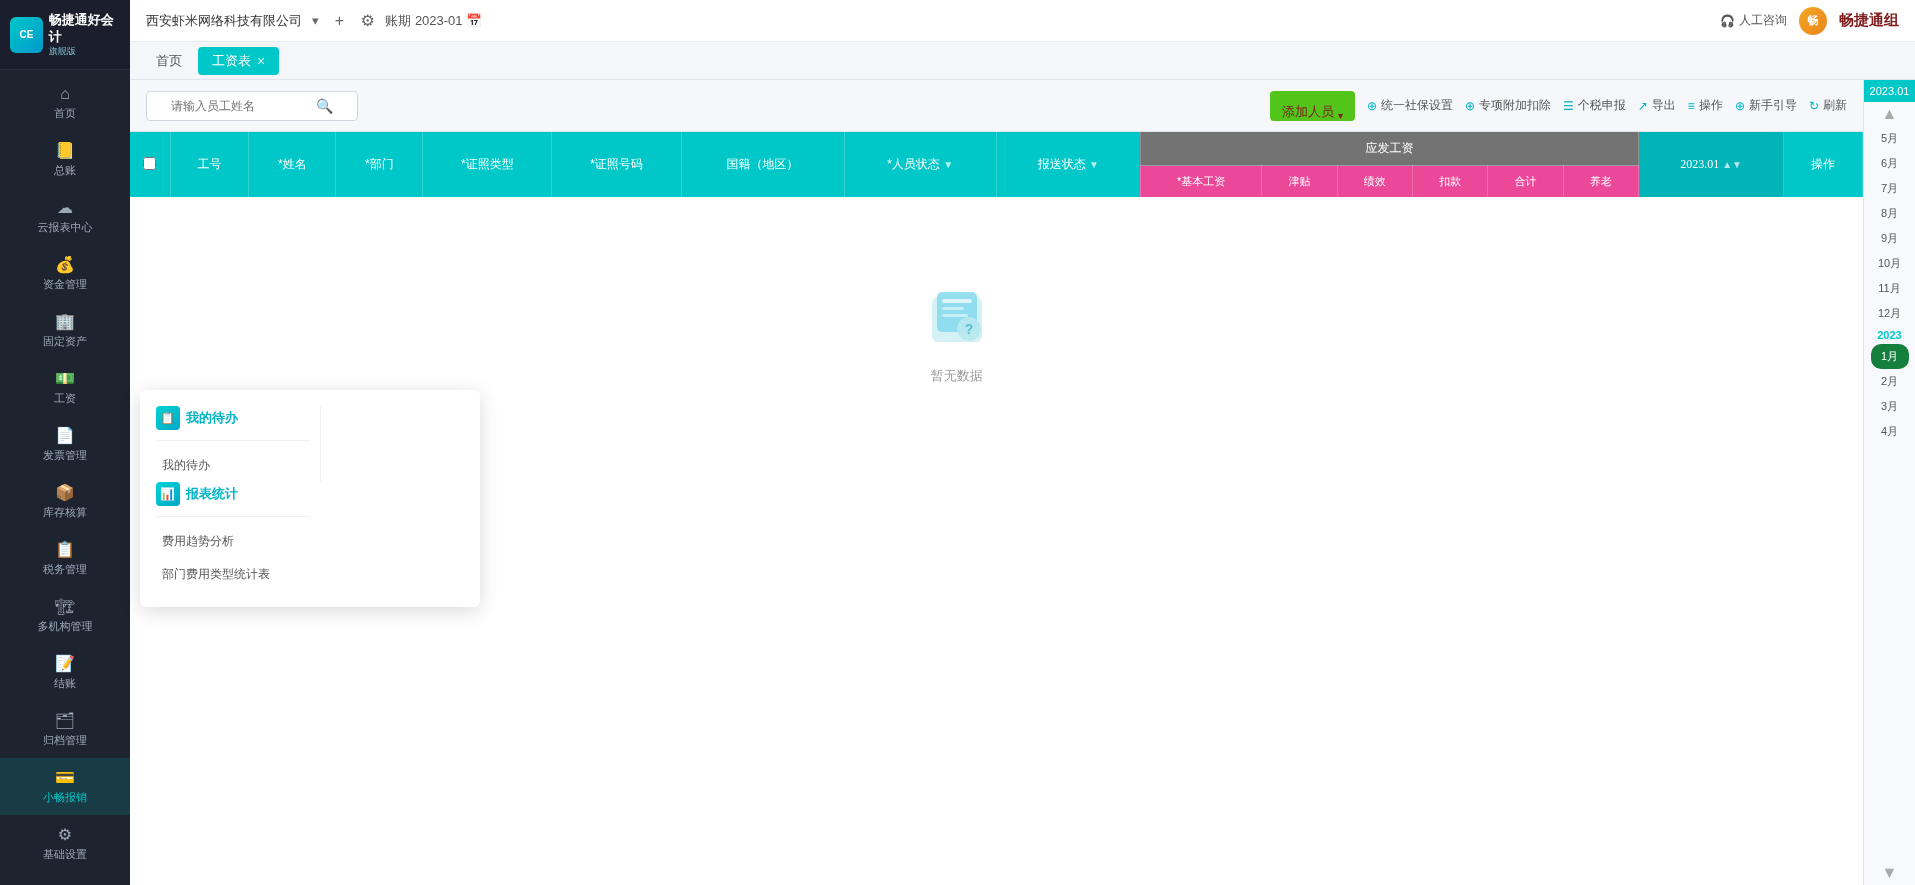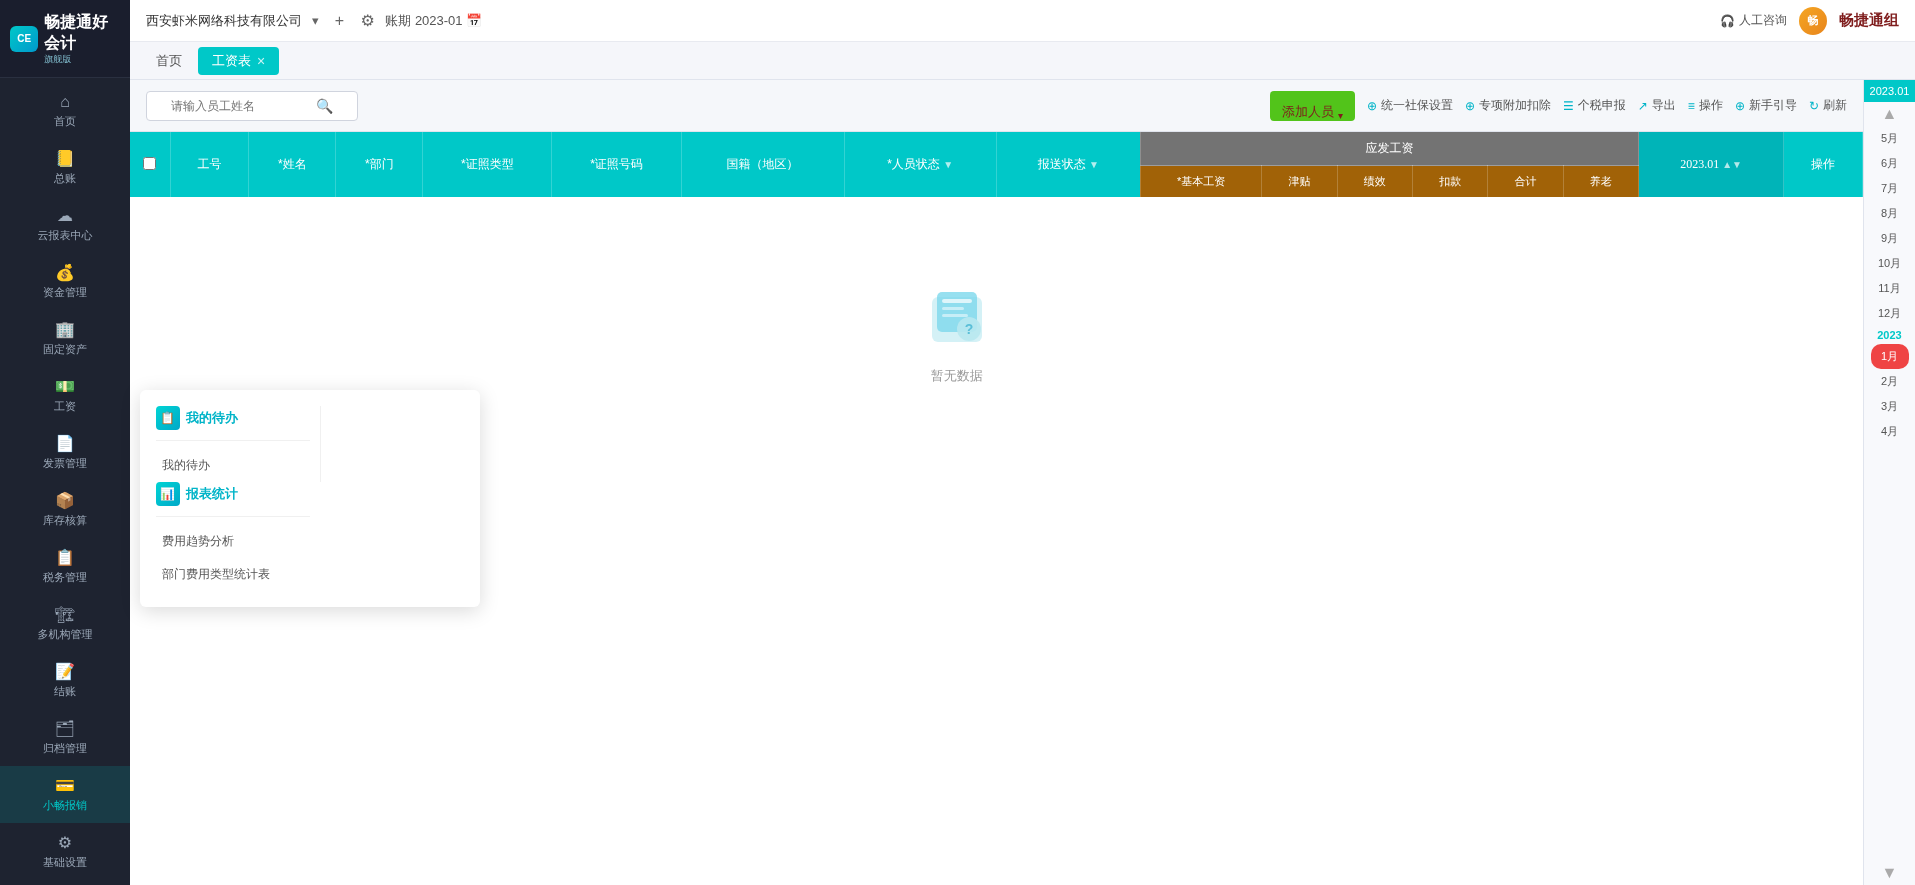--- a/index.html
+++ b/index.html
@@ -4,23 +4,23 @@
   <style>
     * { box-sizing: border-box; margin: 0; padding: 0; }
     body { font-family: 'Microsoft YaHei', 'PingFang SC', sans-serif; font-size: 13px; background: #f0f2f5; overflow: hidden; }
 
     
     .app-container { display: flex; width: 1915px; height: 885px; overflow: hidden; }
 
     
     .sidebar { width: 130px; background: #1e2330; display: flex; flex-direction: column; flex-shrink: 0; }
     .sidebar-logo { padding: 12px 10px; background: #1a1e2d; display: flex; align-items: center; gap: 6px; border-bottom: 1px solid #2a3040; }
-    .logo-icon { width: 36px; height: 26px; background: linear-gradient(135deg, #00c8c8, #0099cc); border-radius: 6px; display: flex; align-items: center; justify-content: center; color: white; font-size: 10px; font-weight: bold; }
+    .logo-icon { width: 36px; height: 36px; background: linear-gradient(135deg, #00c8c8, #0099cc); border-radius: 6px; display: flex; align-items: center; justify-content: center; color: white; font-size: 10px; font-weight: bold; }
     .logo-text { color: white; font-size: 11px; line-height: 1.3; }
-    .logo-text .main { font-size: 16px; font-weight: bold; }
+    .logo-text .main { font-size: 13px; font-weight: bold; }
     .logo-text .sub { font-size: 9px; color: #7eb8c9; }
     .sidebar-nav { flex: 1; overflow-y: auto; padding: 5px 0; }
     .sidebar-nav::-webkit-scrollbar { width: 0; }
     .nav-item { display: flex; flex-direction: column; align-items: center; padding: 10px 5px; cursor: pointer; color: #9ba8b8; font-size: 11px; gap: 3px; transition: all 0.2s; }
     .nav-item.active { color: #00c8c8; background: rgba(0,200,200,0.15); }
     .nav-item .nav-icon { font-size: 16px; }
 
     
     .main-area { flex: 1; display: flex; flex-direction: column; overflow: hidden; }
 
@@ -55,35 +55,35 @@
     .btn-add-person { background: #52c41a; color: #7f1d1d; border: none; border-radius: 4px; padding: 0 12px; height: 30px; font-size: 13px; cursor: pointer; display: flex; align-items: flex-end; gap: 4px; }
     .btn-add-arrow { font-size: 10px; }
     .toolbar-action { color: #555; font-size: 12px; display: flex; align-items: center; gap: 4px; cursor: pointer; white-space: nowrap; }
     .toolbar-action .icon { color: #00b4c8; }
 
     
     .table-wrapper { flex: 1; overflow: auto; }
     .salary-table { width: 100%; border-collapse: collapse; min-width: 1200px; }
     .salary-table thead tr { background: #00c8c8; color: white; }
     .salary-table thead th { padding: 8px 10px; text-align: center; font-size: 12px; font-weight: normal; border-right: 1px solid rgba(255,255,255,0.2); white-space: nowrap; }
-    .salary-table thead th.sub-header { background: #a16207; font-size: 11px; }
+    .salary-table thead th.sub-header { background: #ec4899; font-size: 11px; }
     .salary-table .group-header { background: #737373; color: white; text-align: center; font-size: 12px; border-bottom: 1px solid rgba(255,255,255,0.3); }
     .checkbox-cell { width: 40px; text-align: center; }
     .empty-state { display: flex; flex-direction: column; align-items: center; justify-content: center; padding: 80px 0; }
     .empty-icon { width: 80px; height: 80px; }
     .empty-text { color: #999; font-size: 13px; margin-top: 10px; }
 
     
     .timeline-panel { width: 52px; background: #f8f9fc; border-left: 1px solid #e0e4ed; display: flex; flex-direction: column; align-items: center; overflow: hidden; }
     .timeline-header { background: #00c8c8; color: white; font-size: 11px; padding: 5px 2px; text-align: center; width: 100%; }
     .timeline-arrow { color: #aaa; font-size: 16px; cursor: pointer; padding: 3px; }
     .timeline-months { flex: 1; overflow-y: auto; display: flex; flex-direction: column; align-items: center; gap: 0; }
     .timeline-months::-webkit-scrollbar { width: 0; }
     .month-item { width: 100%; padding: 5px 4px; text-align: center; font-size: 11px; color: #555; cursor: pointer; }
-    .month-item.current { background: #ef4444; color: white; border-radius: 10px; width: 38px; margin: 0 auto; }
+    .month-item.current { background: #15803d; color: white; border-radius: 10px; width: 38px; margin: 0 auto; }
     .year-label { color: #00c8c8; font-size: 11px; font-weight: bold; padding: 3px 0; }
     .popup-menu { position: absolute; top: 390px; left: 140px; background: white; border-radius: 6px; box-shadow: 0 4px 20px rgba(0,0,0,0.15); width: 340px; padding: 16px; z-index: 200; }
     .popup-grid { display: grid; grid-template-columns: 1fr 1fr; gap: 0; }
     .popup-col { display: flex; flex-direction: column; }
     .popup-col-header { display: flex; align-items: center; gap: 6px; padding-bottom: 10px; border-bottom: 1px solid #f0f0f0; margin-bottom: 8px; }
     .popup-col-icon { width: 24px; height: 24px; background: linear-gradient(135deg, #00d4d4, #00a8c8); border-radius: 4px; display: flex; align-items: center; justify-content: center; color: white; font-size: 12px; }
     .popup-col-title { color: #00b4c8; font-size: 13px; font-weight: bold; }
     .popup-item { padding: 8px 6px; color: #555; font-size: 12px; cursor: pointer; }
     .popup-divider { width: 1px; background: #f0f0f0; margin: 0 10px; }
 

